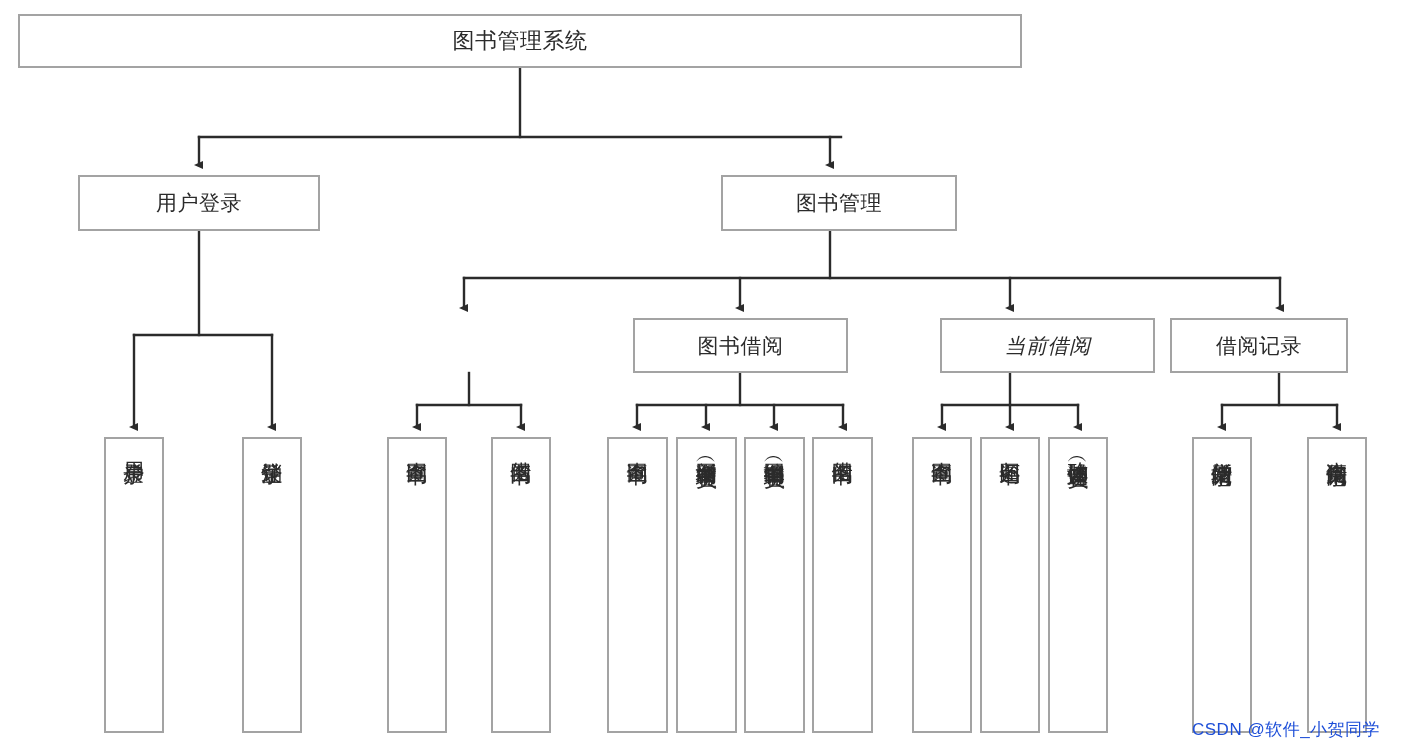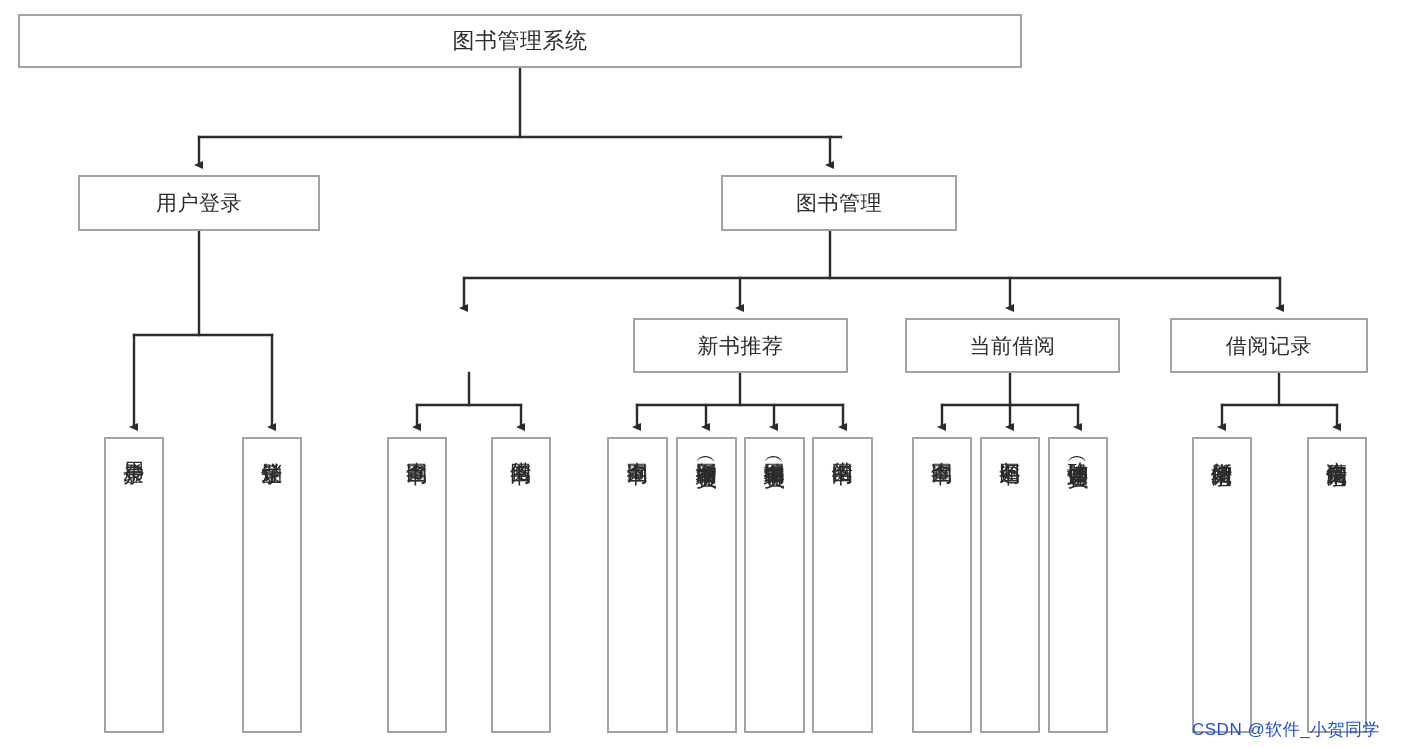--- a/index.html
+++ b/index.html
@@ -120,23 +120,23 @@
       <path d="M1222,405 L1222,427" marker-end="url(#arrow)"></path>
       <path d="M1337,405 L1337,427" marker-end="url(#arrow)"></path>
     </g>
   </svg>
 
   <div class="node horiz root" style="left:18px; top:14px; width:1004px; height:54px;">图书管理系统</div>
 
   <div class="node horiz" style="left:78px; top:175px; width:242px; height:56px;">用户登录</div>
   <div class="node horiz" style="left:712px; top:175px; width:236px; height:56px;margin-left:9px;">图书管理</div>
 
-  <div class="node horiz" style="left:633px; top:318px; width:215px; height:55px;">新书推荐</div>
-  <div class="node horiz" style="left:905px; top:318px; width:215px; height:55px;">当前借阅</div>
-  <div class="node horiz" style="left:1170px; top:318px; width:198px; height:55px;">借阅记录</div>
+  <div class="node horiz" style="left:633px; top:318px; width:215px; height:55px;">图书借阅</div>
+  <div class="node horiz" style="left:940px; top:318px; width:215px; height:55px;font-style:italic;">当前借阅</div>
+  <div class="node horiz" style="left:1170px; top:318px; width:178px; height:55px;">借阅记录</div>
 
   <div class="node leaf" style="left:104px; top:437px; width:60px; height:296px;">
     <span class="vtext">用户登录</span>
   </div>
   <div class="node leaf" style="left:242px; top:437px; width:60px; height:296px;">
     <span class="vtext">注销登录</span>
   </div>
 
   <div class="node leaf" style="left:387px; top:437px; width:60px; height:296px;">
     <span class="vtext">查询图书</span>

